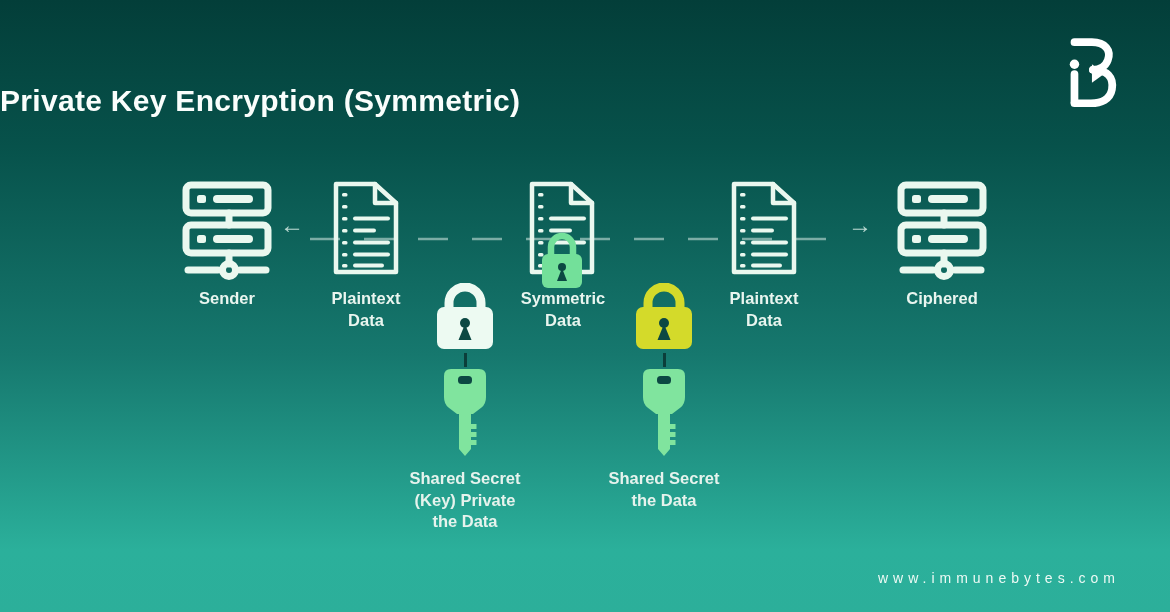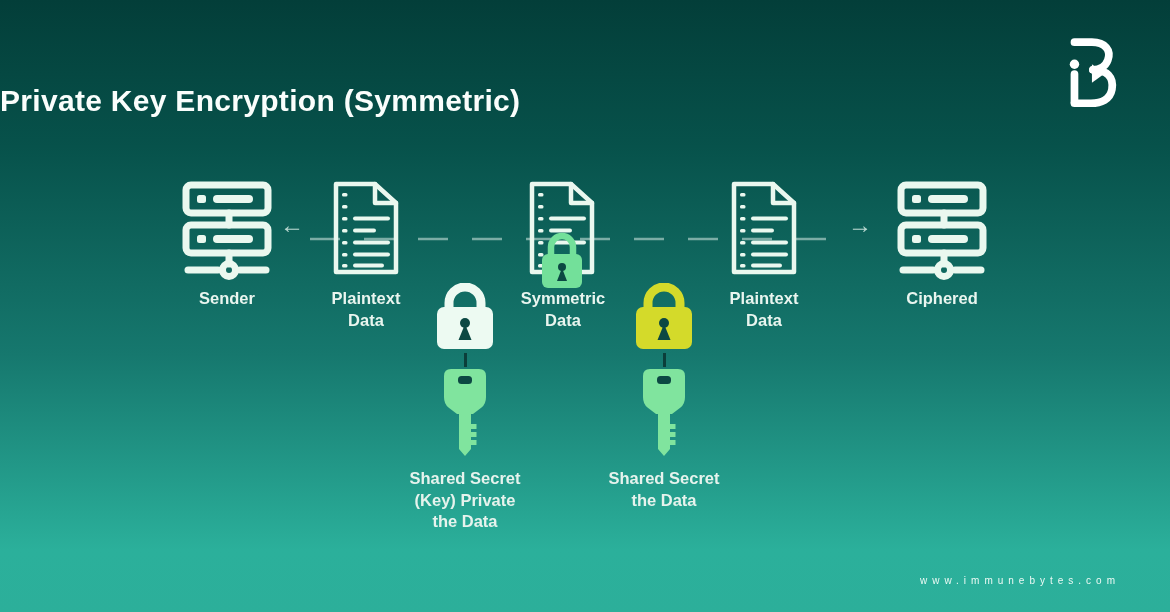--- a/index.html
+++ b/index.html
@@ -37,21 +37,21 @@
   .label span{display:block;}
   
   .assembly{position:absolute;top:283px;width:180px;text-align:center;z-index:2;}
   .assembly .connector{
     width:3px;height:14px;margin:0 auto;
     background:#0B3E3A;
   }
   .assembly .label{color:#E6F3ED;}
   .website{
     position:absolute;right:50px;bottom:26px;
-    font-size:10px;letter-spacing:5px;
+    font-size:14px;letter-spacing:5px;
     color:#EDFAF5;
   }
   .mint-stroke{stroke:#EAF8EF;fill:none;}
   .mint-fill{fill:#EAF8EF;}
 </style>
 </head>
 <body>
 
 <div class="canvas">
 

